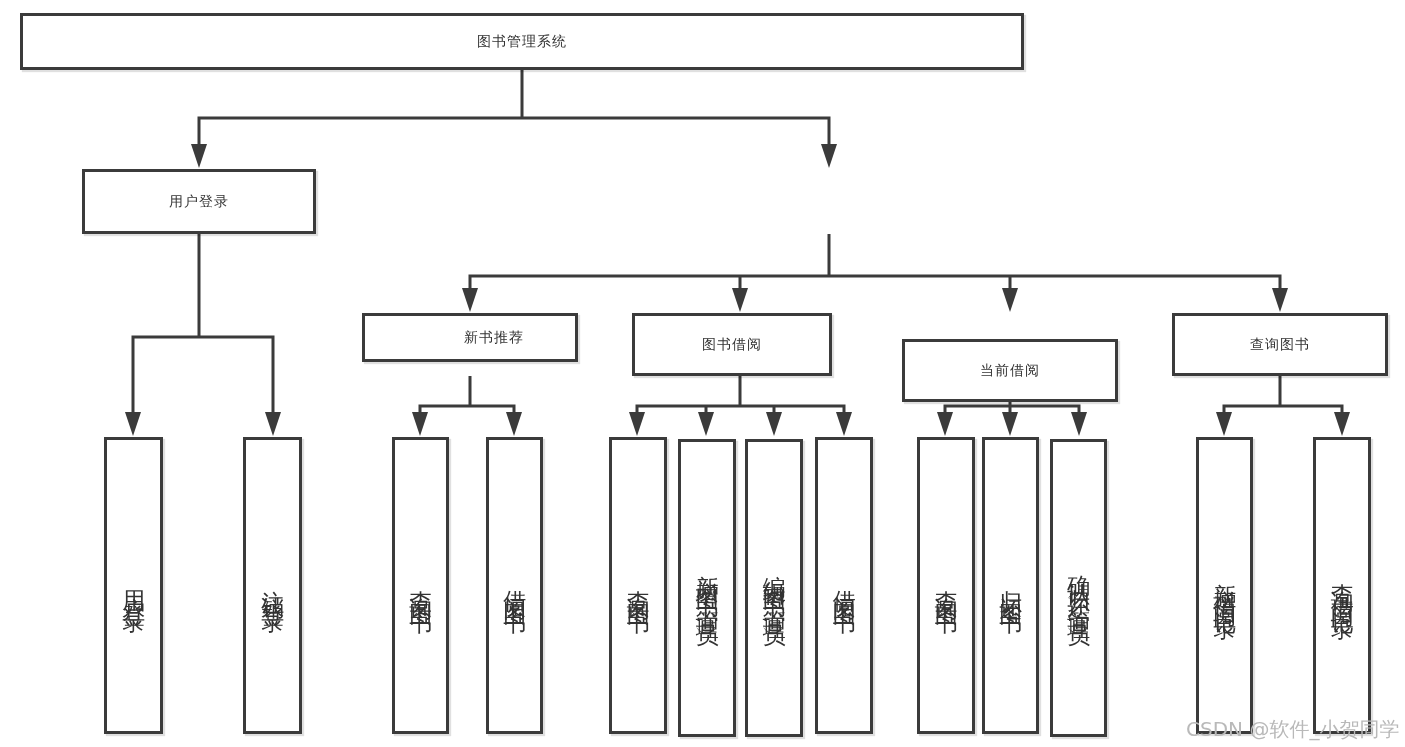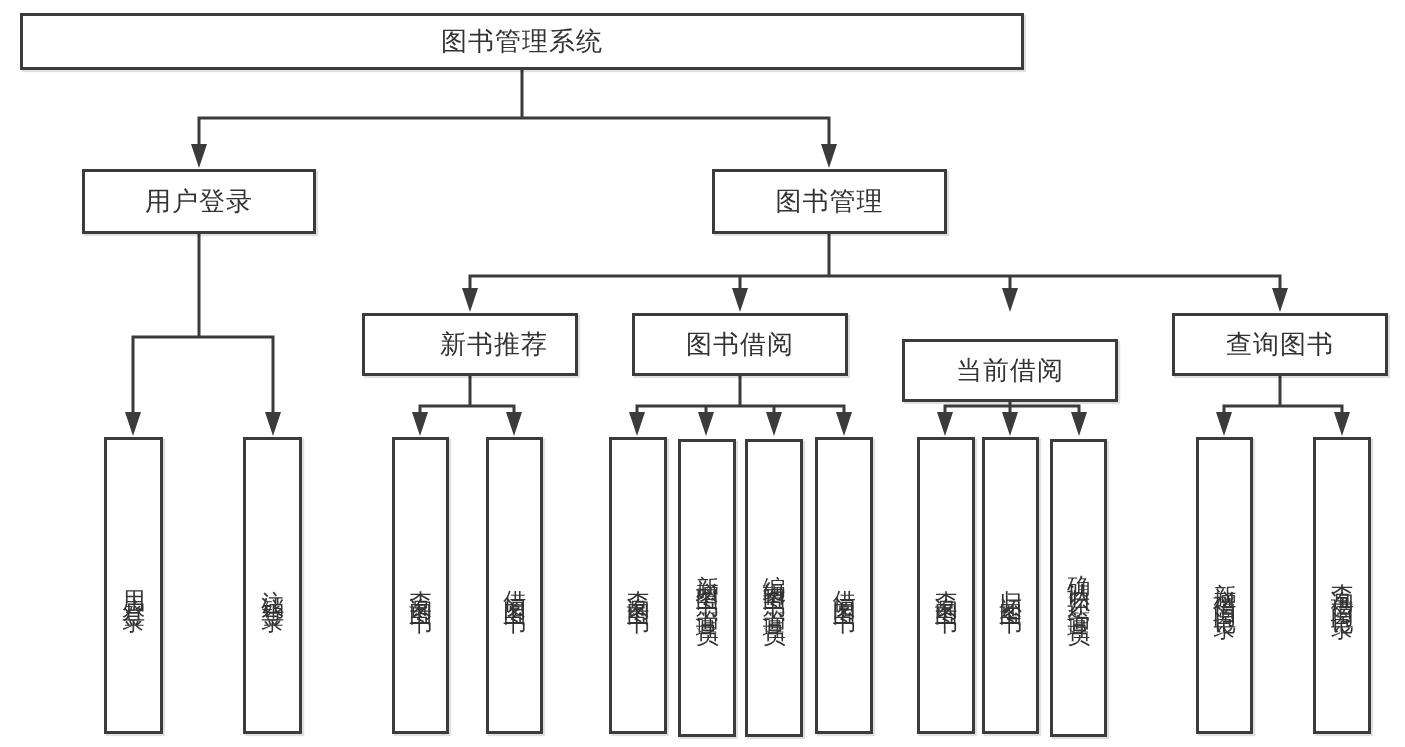--- a/index.html
+++ b/index.html
@@ -22,21 +22,21 @@
     box-sizing: border-box;
     background: #fff;
     border: 3px solid var(--line, #3b3b3b);
     display: flex;
     align-items: center;
     justify-content: center;
     box-shadow: 2px 2px 1px rgba(0,0,0,0.12);
     z-index: 1;
   }
   .hlabel {
-    font-size: 26px;
+    font-size: 14px;
     color: var(--text, #333333);
     letter-spacing: 1px;
     white-space: nowrap;
   }
   .vlabel {
     writing-mode: vertical-rl;
     text-orientation: upright;
     font-size: 23px;
     line-height: 1.1;
     letter-spacing: 7px;
@@ -97,28 +97,25 @@
     </g>
   </svg>
 
   <div class="node" style="left:20px; top:13px; width:1004px; height:57px;">
     <span class="hlabel">图书管理系统</span>
   </div>
 
   <div class="node" style="left:82px; top:169px; width:234px; height:65px;">
     <span class="hlabel">用户登录</span>
   </div>
-  <div class="node" style="left:712px; top:169px; width:235px; height:65px;">
-    <span class="hlabel">图书管理</span>
-  </div>
 
-  <div class="node" style="left:362px; top:313px; width:216px; height:63px;padding-left:48px;">
+  <div class="node" style="left:362px; top:313px; width:216px; height:49px;padding-left:48px;">
     <span class="hlabel">新书推荐</span>
   </div>
-  <div class="node" style="left:632px; top:313px; width:216px; height:63px;">
+  <div class="node" style="left:632px; top:313px; width:200px; height:63px;">
     <span class="hlabel">图书借阅</span>
   </div>
   <div class="node" style="left:902px; top:313px; width:216px; height:63px;margin-top:26px;">
     <span class="hlabel">当前借阅</span>
   </div>
   <div class="node" style="left:1172px; top:313px; width:216px; height:63px;">
     <span class="hlabel">查询图书</span>
   </div>
 
   <div class="node" style="left:104px; top:437px; width:59px; height:297px;">
@@ -158,14 +155,15 @@
     <span class="vlabel">确认归还（管理员）</span>
   </div>
 
   <div class="node" style="left:1196px; top:437px; width:57px; height:297px;">
     <span class="vlabel">新增借阅记录</span>
   </div>
   <div class="node" style="left:1313px; top:437px; width:58px; height:297px;">
     <span class="vlabel">查询借阅记录</span>
   </div>
 
+  <div class="watermark">CSDN @软件_小贺同学</div>
 
 </div>
 
 </body></html>

